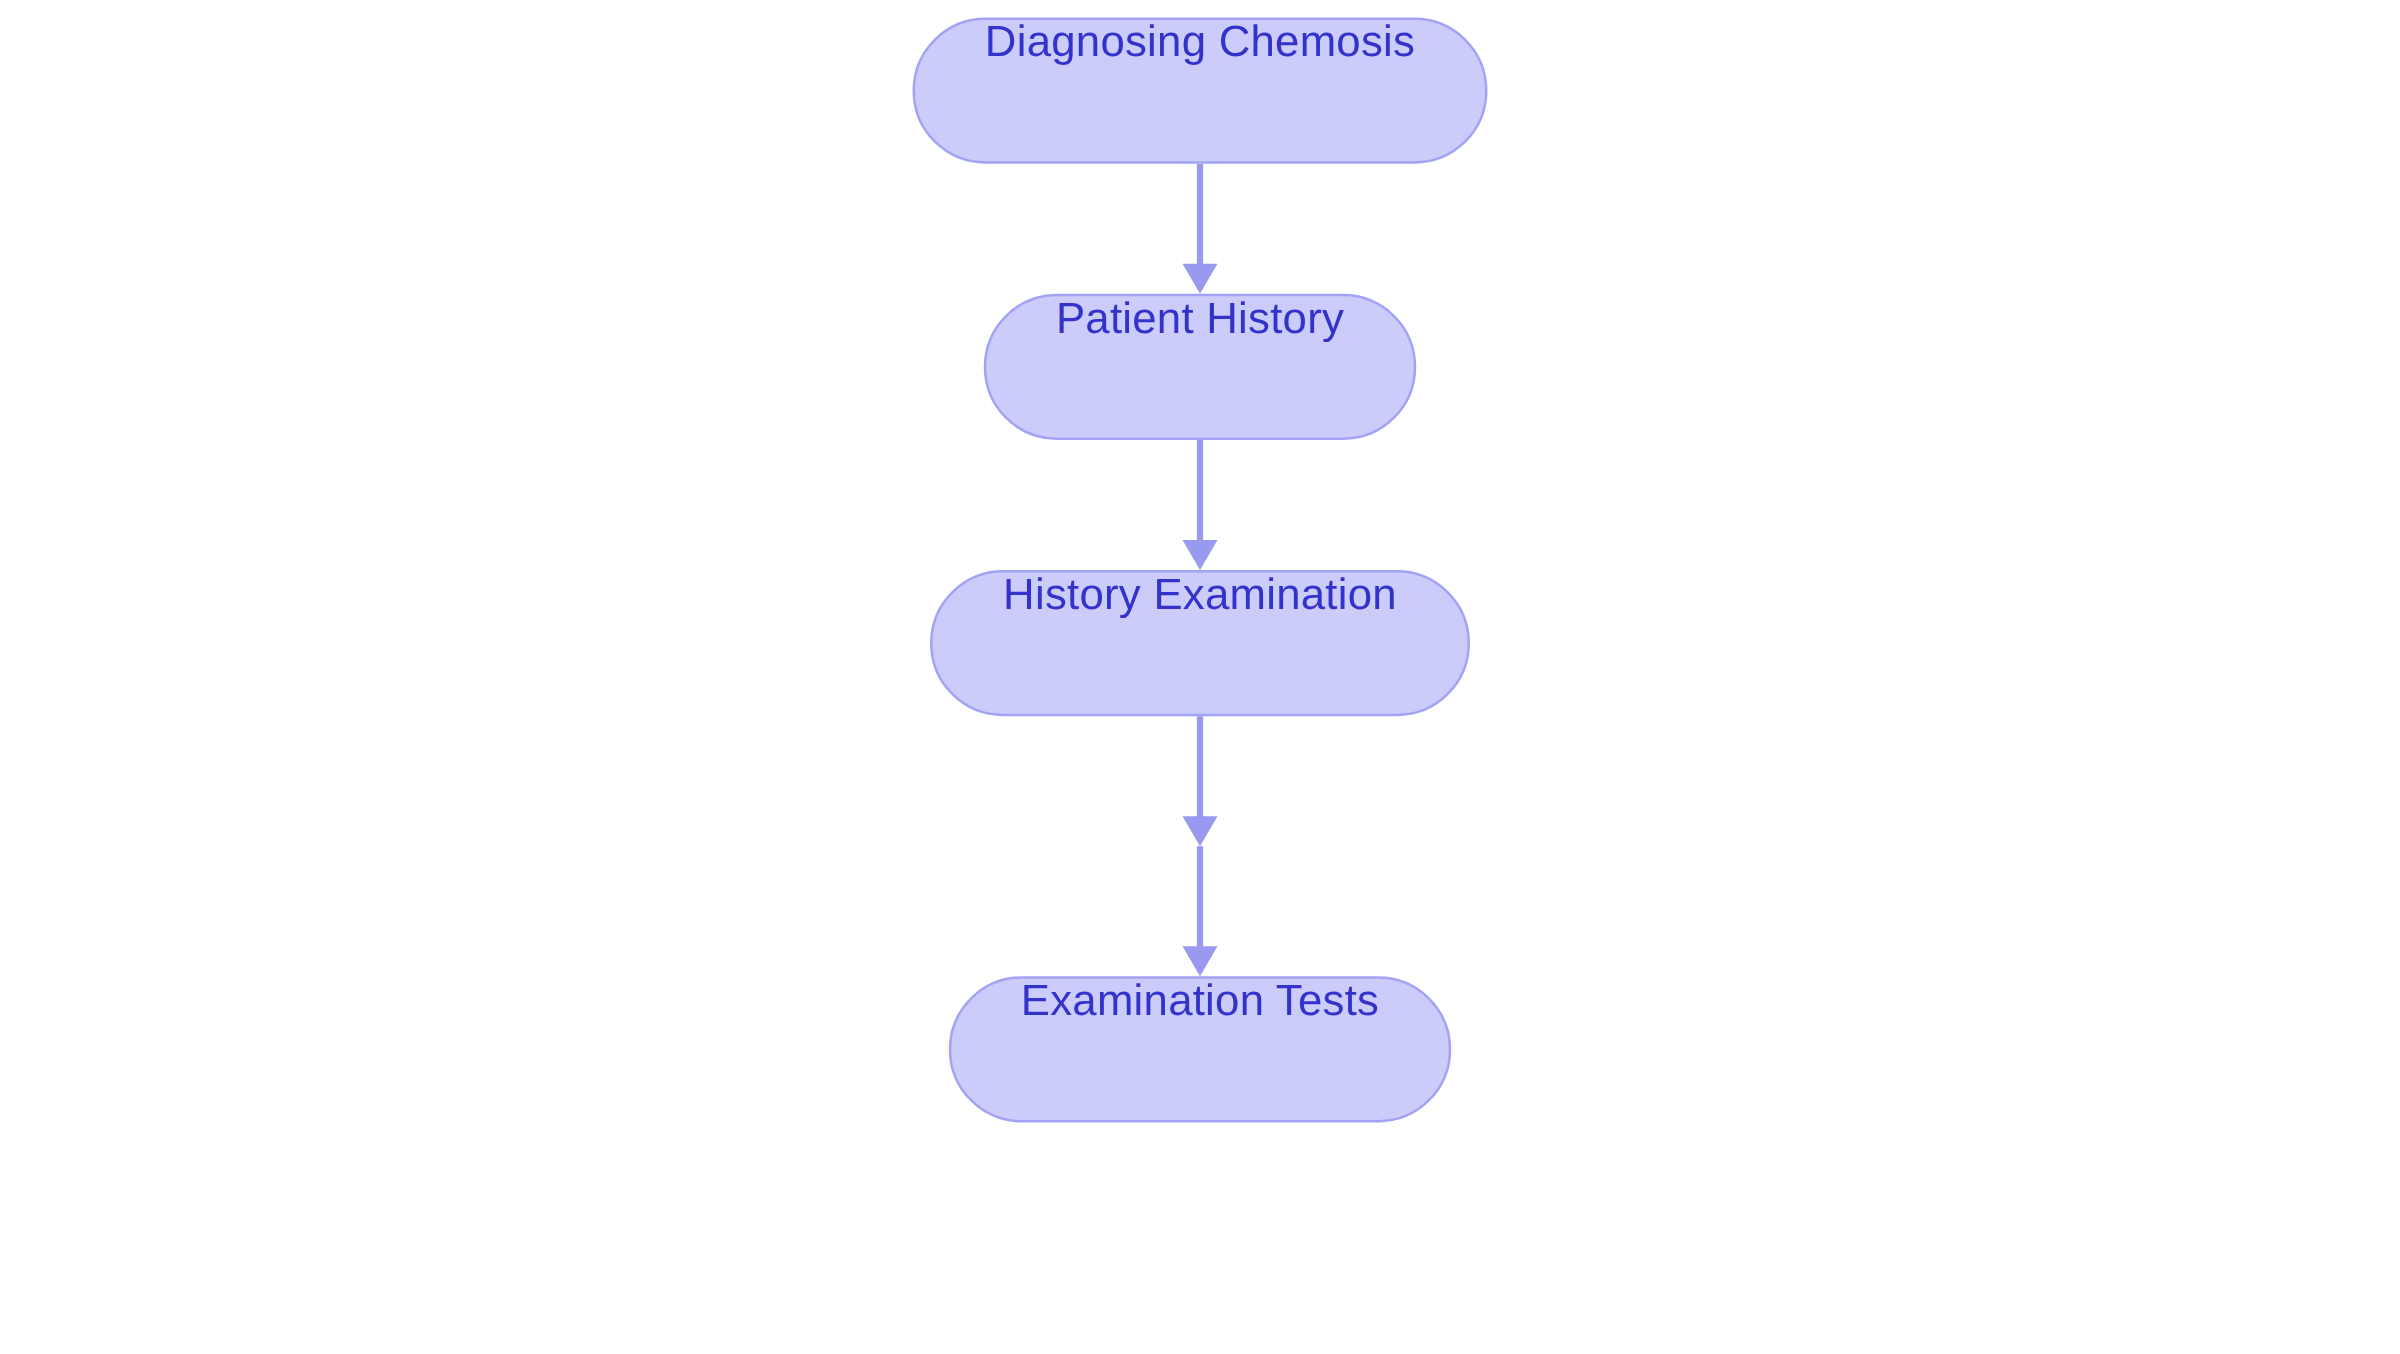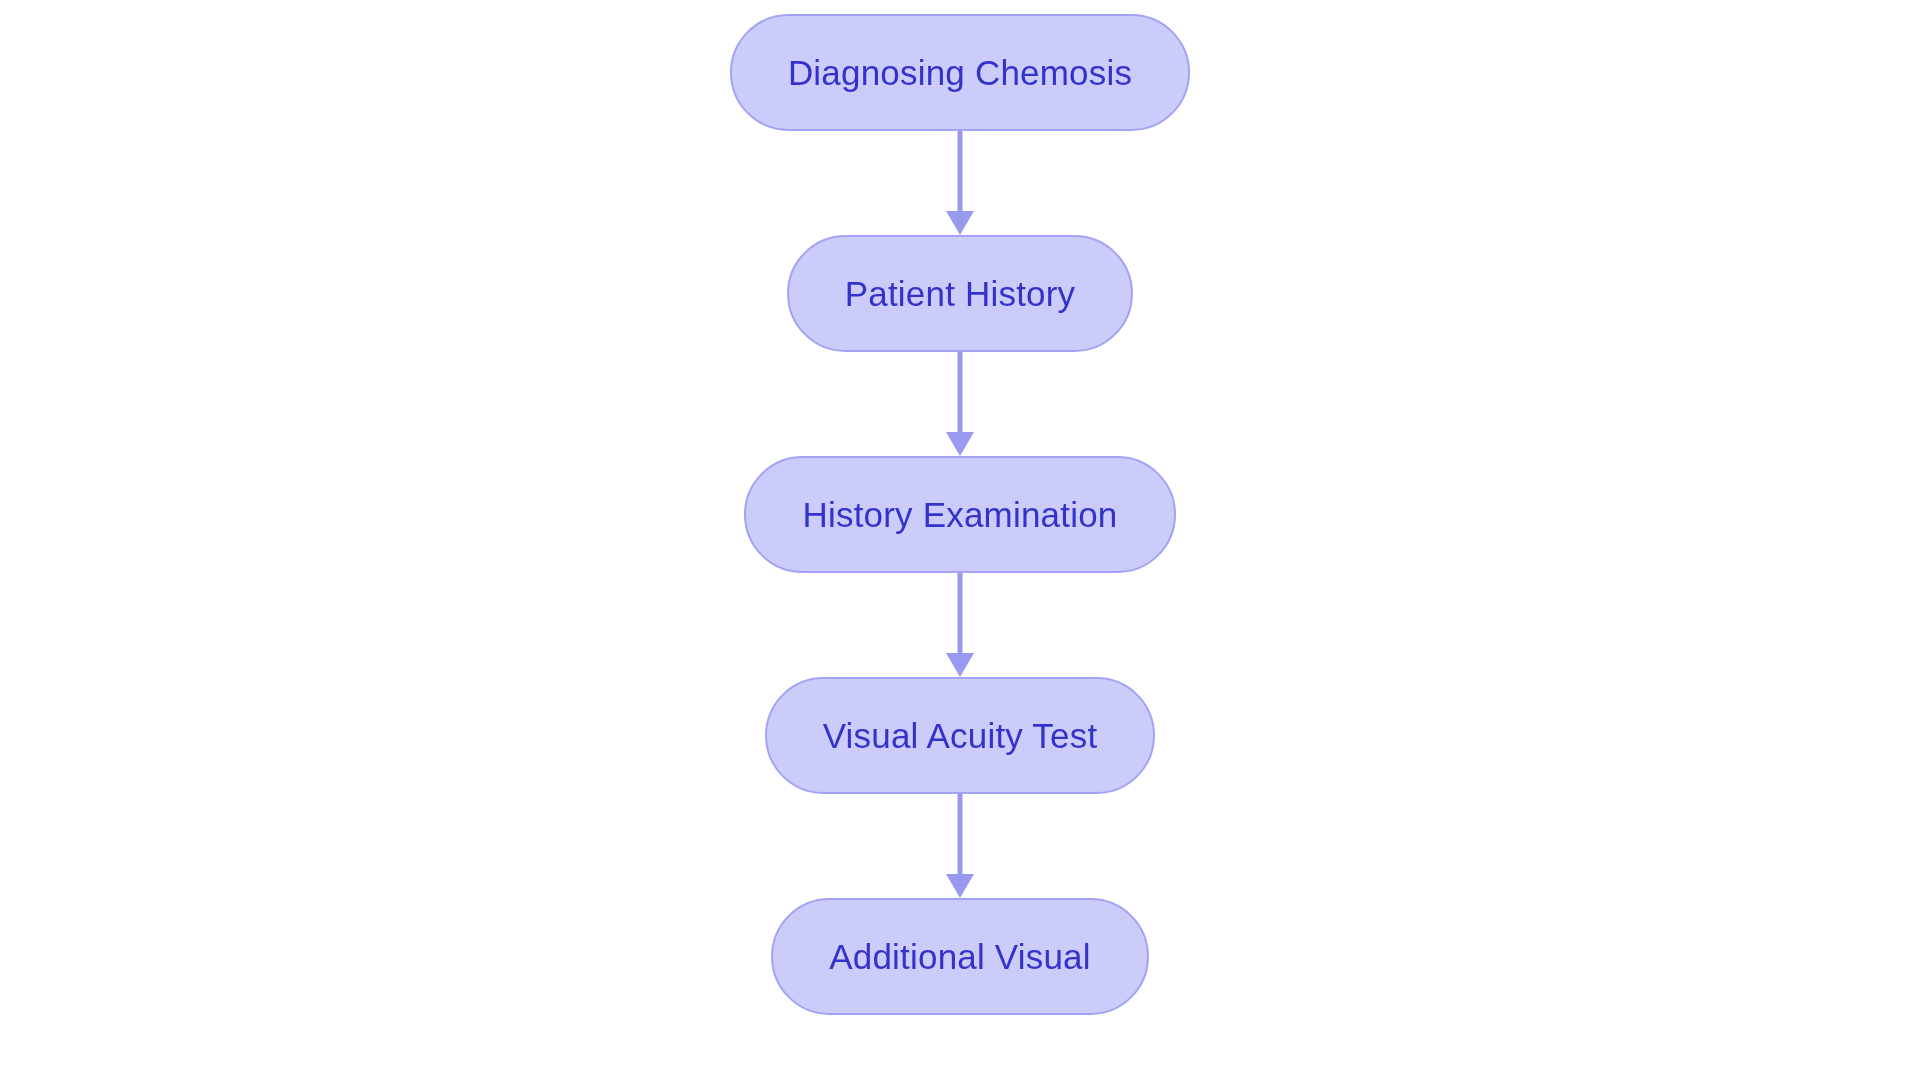--- a/index.html
+++ b/index.html
@@ -39,21 +39,20 @@
     box-sizing: border-box;
     background: #ccccfa;
     border: 2px solid #a3a3f5;
     border-radius: 999px;
     color: #3333cc;
     font-size: 35px;
     font-weight: 400;
     line-height: 1;
     letter-spacing: 0.2px;
     display: flex;
-    align-items: center;
     justify-content: center;
     white-space: nowrap;
     padding: 0 56px;
     height: 117px;
     flex: 0 0 auto;
   }
 
   .connector {
     flex: 0 0 auto;
     width: 30px;
@@ -98,27 +97,24 @@
 
     <div class="node">
       <span>History Examination</span>
     </div>
 
     <svg class="connector" viewBox="0 0 30 104">
       <line class="conn-line" x1="15" y1="0" x2="15" y2="82"></line>
       <polygon class="conn-head" points="15,104 1,80 29,80"></polygon>
     </svg>
 
-    <div class="node">
-      <span>Visual Acuity Test</span>
-    </div>
 
     <svg class="connector" viewBox="0 0 30 104">
       <line class="conn-line" x1="15" y1="0" x2="15" y2="82"></line>
       <polygon class="conn-head" points="15,104 1,80 29,80"></polygon>
     </svg>
 
     <div class="node">
-      <span>Additional Visual</span>
+      <span>Examination Tests</span>
     </div>
 
   </div>
 </div>
 
 </body></html>

